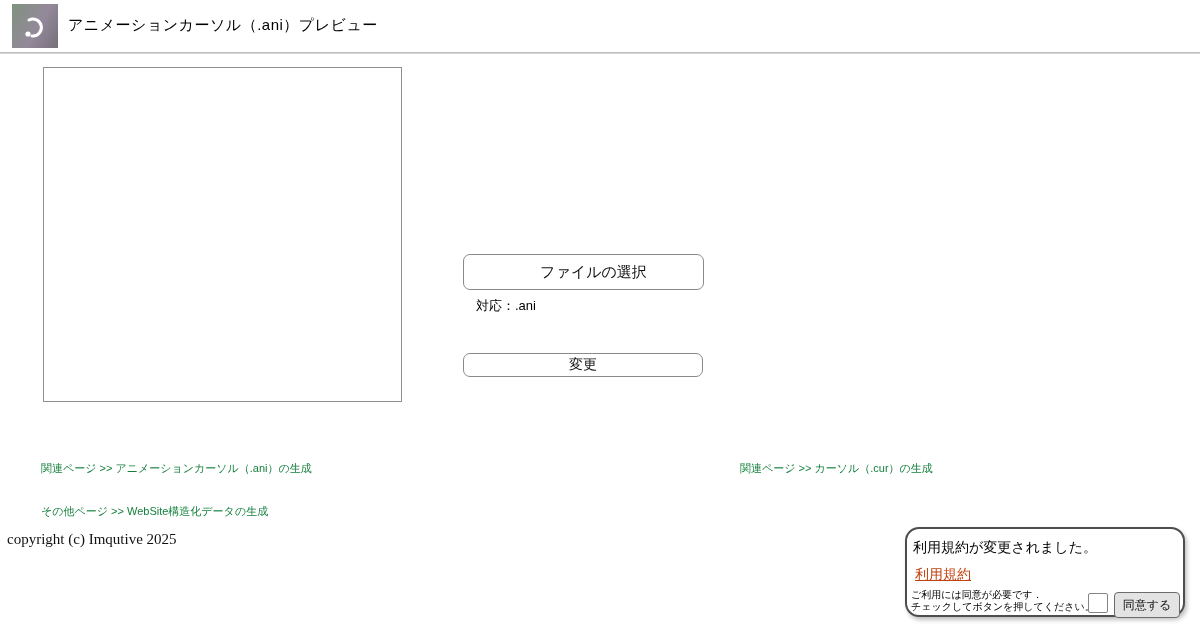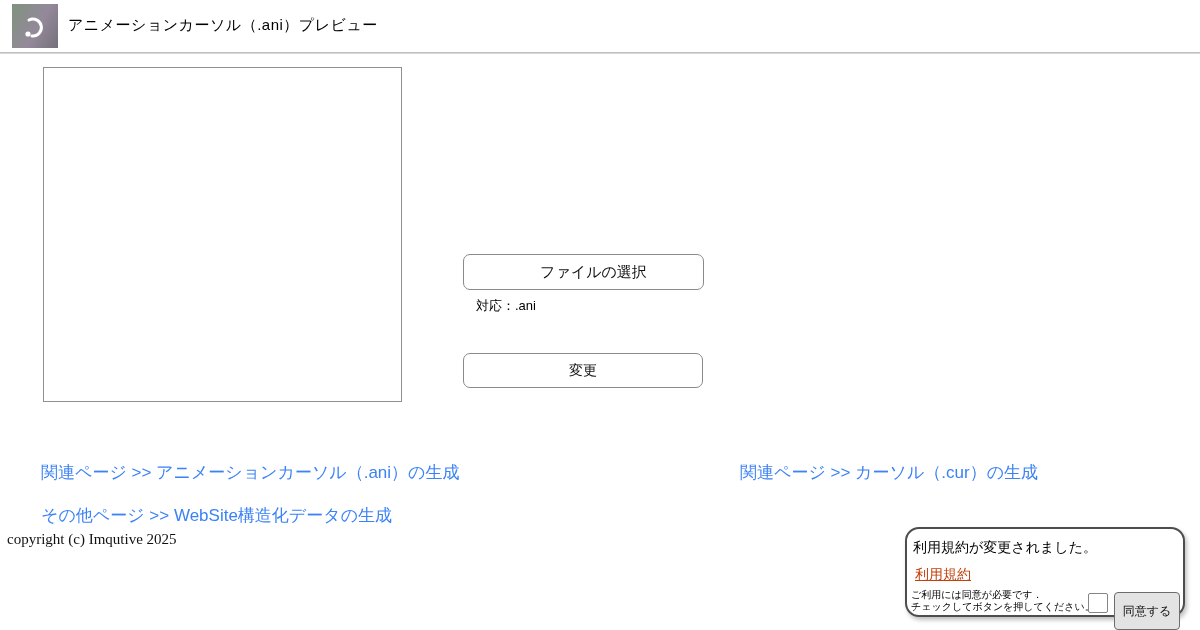--- a/index.html
+++ b/index.html
@@ -56,34 +56,34 @@
     border: 1px solid #8a8a8a;
     border-radius: 7px;
     font-family: "Liberation Sans", "DejaVu Sans", sans-serif;
     font-size: 15px;
     color: #111;
     cursor: pointer;
     display: flex; align-items: center; justify-content: center;
     white-space: nowrap;
   }
   .file-select-button { left: 463px; top: 254px; width: 241px; height: 36px; padding-left: 20px; }
-  .change-button      { left: 463px; top: 353px; width: 240px; height: 35px; font-size: 14px; }
+  .change-button      { left: 463px; top: 353px; width: 240px; height: 24px; font-size: 14px; }
   .supported-note {
     position: absolute;
     left: 476px; top: 297px;
     font-size: 13px;
     color: #000;
     white-space: nowrap;
   }
 
   
   .nav-link {
     position: absolute;
-    font-size: 17px;
-    color: #3b82f6;
+    font-size: 11px;
+    color: #15803d;
     text-decoration: none;
     cursor: pointer;
     white-space: nowrap;
     padding-left: 13px;
   }
   .link-1 { left: 28px;  top: 461px; }
   .link-2 { left: 417px; top: 461px; }
   .link-3 { left: 727px; top: 461px; }
   .link-4 { left: 28px;  top: 504px; }
 
@@ -136,21 +136,21 @@
     left: 181px; top: 64px;
     width: 20px; height: 20px;
     background: #ffffff;
     border: 1px solid #858585;
     border-radius: 2px;
     cursor: pointer;
   }
   .agree-button {
     position: absolute;
     left: 207px; top: 63px;
-    width: 66px; height: 38px;
+    width: 66px; height: 26px;
     background: #e3e3e3;
     border: 1px solid #6d6d6d;
     border-radius: 4px;
     font-family: "Liberation Sans", "DejaVu Sans", sans-serif;
     font-size: 12px;
     color: #111;
     cursor: pointer;
     display: flex; align-items: center; justify-content: center;
     white-space: nowrap;
   }

